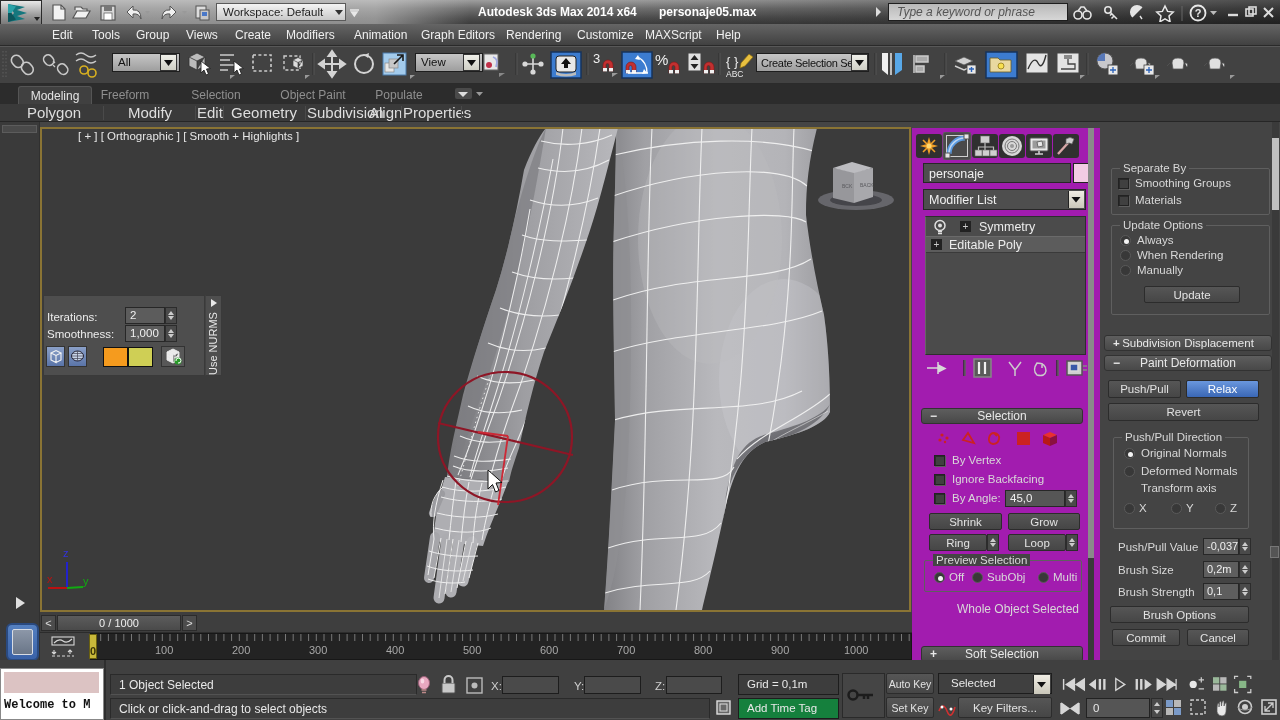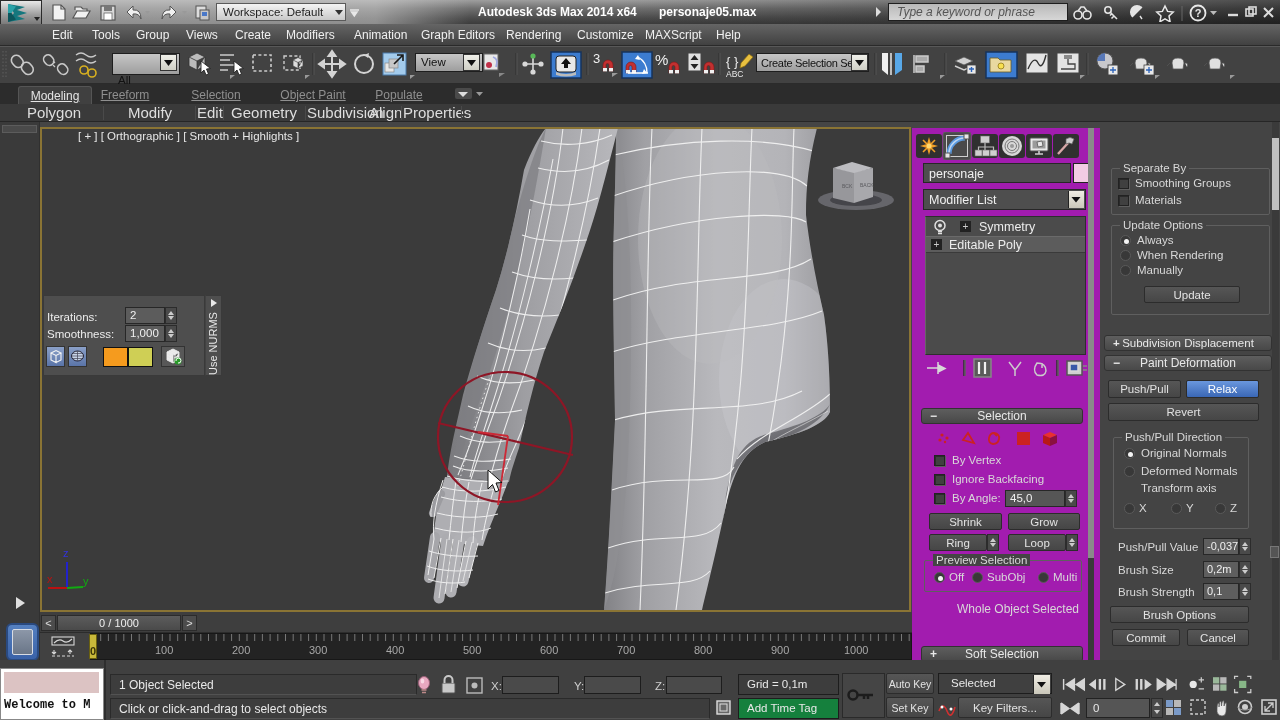--- a/index.html
+++ b/index.html
@@ -20,21 +20,21 @@
   border:1px solid #2a2a2a; }
 #menubar { left:0; top:24px; width:1280px; height:22px;
   background:linear-gradient(180deg,#656565,#414141); border-bottom:1px solid #2a2a2a; }
 .menuitem { position:absolute; top:28px; color:#f0f0f0; font-size:12px; }
 #toolbar { left:0; top:46px; width:1280px; height:38px; background:#424242;
   border-top:1px solid #585858; border-bottom:1px solid #2b2b2b; }
 #ribtabs { left:0; top:84px; width:1280px; height:20px; background:#2c2c2c; }
 #ribrow2 { left:0; top:104px; width:1280px; height:18px; background:#3a3a3a;
   border-bottom:1px solid #262626; }
 .rtab { position:absolute; top:86px; height:18px; font-size:12px; color:#8f8f8f;
-  text-align:center; line-height:18px;text-decoration:underline; }
+  text-align:center; line-height:18px; }
 .rtab.active { background:#404040; color:#e4e4e4; border:1px solid #555; border-bottom:none;
   border-radius:3px 3px 0 0; }
 .rbtn { position:absolute; top:0; height:17px; color:#dedede; font-size:15px;
   line-height:17px; text-align:center; }
 .rsep { position:absolute; top:2px; width:1px; height:14px; background:#272727;
   border-right:1px solid #4a4a4a; }
 
 #mainarea { left:0; top:122px; width:1280px; height:490px; background:#454545; }
 #leftstrip { left:0; top:122px; width:40px; height:538px; background:#3a3a3a;
   border-right:1px solid #303030; }
@@ -331,21 +331,21 @@
 
     <g fill="#e0e0e0" stroke="#555" stroke-width="0.8">
       <path d="M1135 16 q0 -5 6 -5 t6 5 l-1 6 h-10 z M1133 16 l-3 3 M1148 16 q4 0 2 4"></path>
       <rect x="1144" y="18" width="10" height="10" fill="#e8e8e8" stroke="#444"></rect>
       <path d="M1146 23 h6 M1149 20 v6" stroke="#2a62b8" stroke-width="1.3"></path>
       <path d="M1172 16 q0 -5 6 -5 t6 5 l-1 6 h-10 z M1170 16 l-3 3 M1185 16 q4 0 2 4"></path>
       <path d="M1209 16 q0 -5 6 -5 t6 5 l-1 6 h-10 z M1207 16 l-3 3 M1222 16 q4 0 2 4"></path>
     </g>
     <path d="M230 28 l5 0 l-5 4 z M305 28 l5 0 l-5 4 z M410 28 l5 0 l-5 4 z M940 28 l5 0 l-5 4 z M1080 28 l5 0 l-5 4 z M1155 28 l5 0 l-5 4 z M1230 28 l5 0 l-5 4 z" fill="#999"></path>
   </svg>
-  <div class="abs" style="left:112px;top:53px;width:68px;height:19px;background:linear-gradient(180deg,#c6c6c6,#9e9e9e);border:1px solid #1e1e1e;color:#111;font-size:11.5px;padding:20px 0 0 5px">All</div>
+  <div class="abs" style="left:112px;top:53px;width:68px;height:19px;background:linear-gradient(180deg,#c6c6c6,#9e9e9e);border:1px solid #1e1e1e;color:#111;font-size:11.5px;padding:2px 0 0 5px">All</div>
   <div class="abs" style="left:160px;top:54px;width:17px;height:17px;background:linear-gradient(180deg,#efefe9,#cfcfc5);border:1px solid #333"><svg width="15" height="15">
         <path d="M3 5 l9 0 l-4.5 6 z" fill="#111"></path>
       </svg></div>
   <div class="abs" style="left:415px;top:53px;width:68px;height:19px;background:linear-gradient(180deg,#c6c6c6,#9e9e9e);border:1px solid #1e1e1e;color:#111;font-size:11.5px;padding:2px 0 0 5px">View</div>
   <div class="abs" style="left:463px;top:54px;width:17px;height:17px;background:linear-gradient(180deg,#efefe9,#cfcfc5);border:1px solid #333"><svg width="15" height="15">
         <path d="M3 5 l9 0 l-4.5 6 z" fill="#111"></path>
       </svg></div>
   <div class="abs" style="left:756px;top:53px;width:113px;height:19px;background:linear-gradient(180deg,#c6c6c6,#9e9e9e);border:1px solid #1e1e1e;color:#111;font-size:11px;padding:3px 0 0 4px;white-space:nowrap;overflow:hidden;letter-spacing:-0.3px">Create Selection Sel</div>
   <div class="abs" style="left:851px;top:54px;width:17px;height:17px;background:linear-gradient(180deg,#efefe9,#cfcfc5);border:1px solid #333"><svg width="15" height="15">
         <path d="M3 5 l9 0 l-4.5 6 z" fill="#111"></path>

